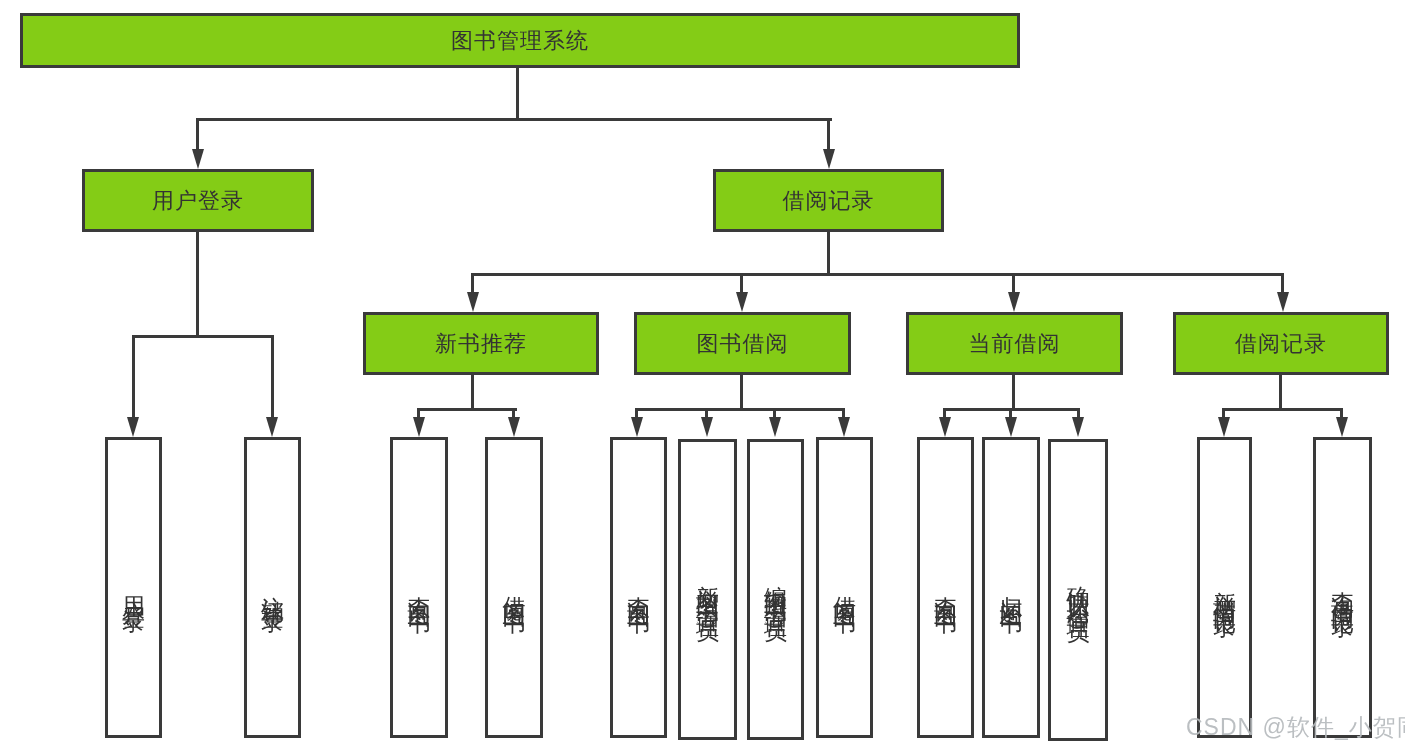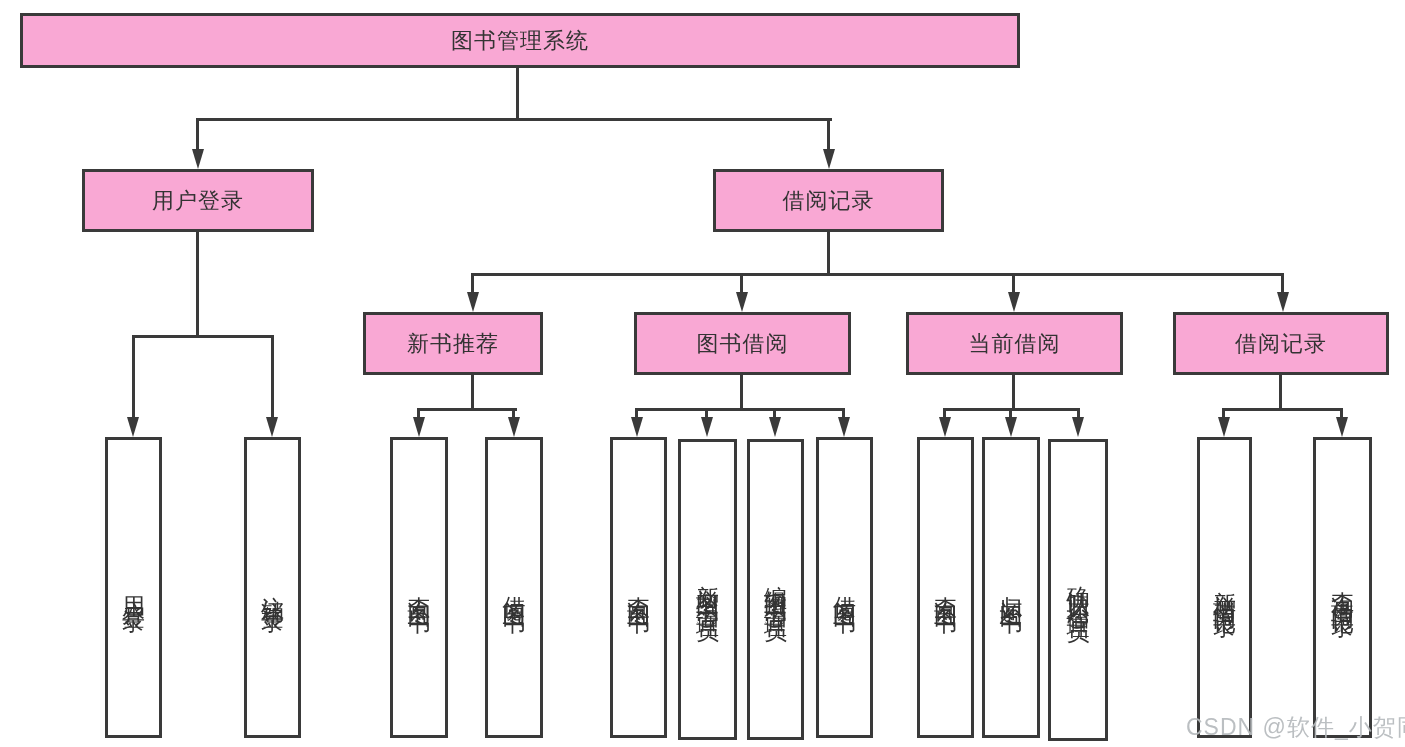--- a/index.html
+++ b/index.html
@@ -9,21 +9,21 @@
     --bg:#ffffff;
   }
   html,body{margin:0;padding:0;background:#fff;}
   body{font-family:"Liberation Sans","DejaVu Sans",sans-serif;}
   #canvas{
     position:relative;width:1405px;height:747px;background:var(--bg);
     overflow:hidden;
   }
   .node{
     position:absolute;box-sizing:border-box;border:3px solid var(--line);
-    background:#f9a8d4;display:flex;align-items:center;justify-content:center;
+    background:#84cc16;display:flex;align-items:center;justify-content:center;
     color:var(--text);font-size:22px;letter-spacing:1px;white-space:nowrap;text-align:right;
   }
   .node-v{
     position:absolute;box-sizing:border-box;border:3px solid var(--line);
     background:#fff;display:flex;align-items:center;justify-content:center;
     color:var(--text);
   }
   .node-v .vtxt{
     writing-mode:vertical-rl;text-orientation:mixed;
     font-size:23px;letter-spacing:5px;line-height:1;color:var(--text);
@@ -74,21 +74,21 @@
   <div class="line" style="left:471px;top:273px;width:813px;height:3px;"></div>
   <div class="line" style="left:471px;top:273px;width:3px;height:22px;"></div>
   <div class="line" style="left:740px;top:273px;width:3px;height:22px;"></div>
   <div class="line" style="left:1012px;top:273px;width:3px;height:22px;"></div>
   <div class="line" style="left:1281px;top:273px;width:3px;height:22px;"></div>
   <div class="arrow" style="left:467px;top:292px;"></div>
   <div class="arrow" style="left:736px;top:292px;"></div>
   <div class="arrow" style="left:1008px;top:292px;"></div>
   <div class="arrow" style="left:1277px;top:292px;"></div>
 
-  <div class="node" style="left:363px;top:312px;width:180px;height:63px;">
+  <div class="node" style="left:363px;top:312px;width:236px;height:63px;">
     <span>新书推荐</span>
   </div>
   <div class="node" style="left:906px;top:312px;width:217px;height:63px;">
     <span>当前借阅</span>
   </div>
   <div class="node" style="left:634px;top:312px;width:217px;height:63px;">
     <span>图书借阅</span>
   </div>
   <div class="node" style="left:1173px;top:312px;width:216px;height:63px;">
     <span>借阅记录</span>

